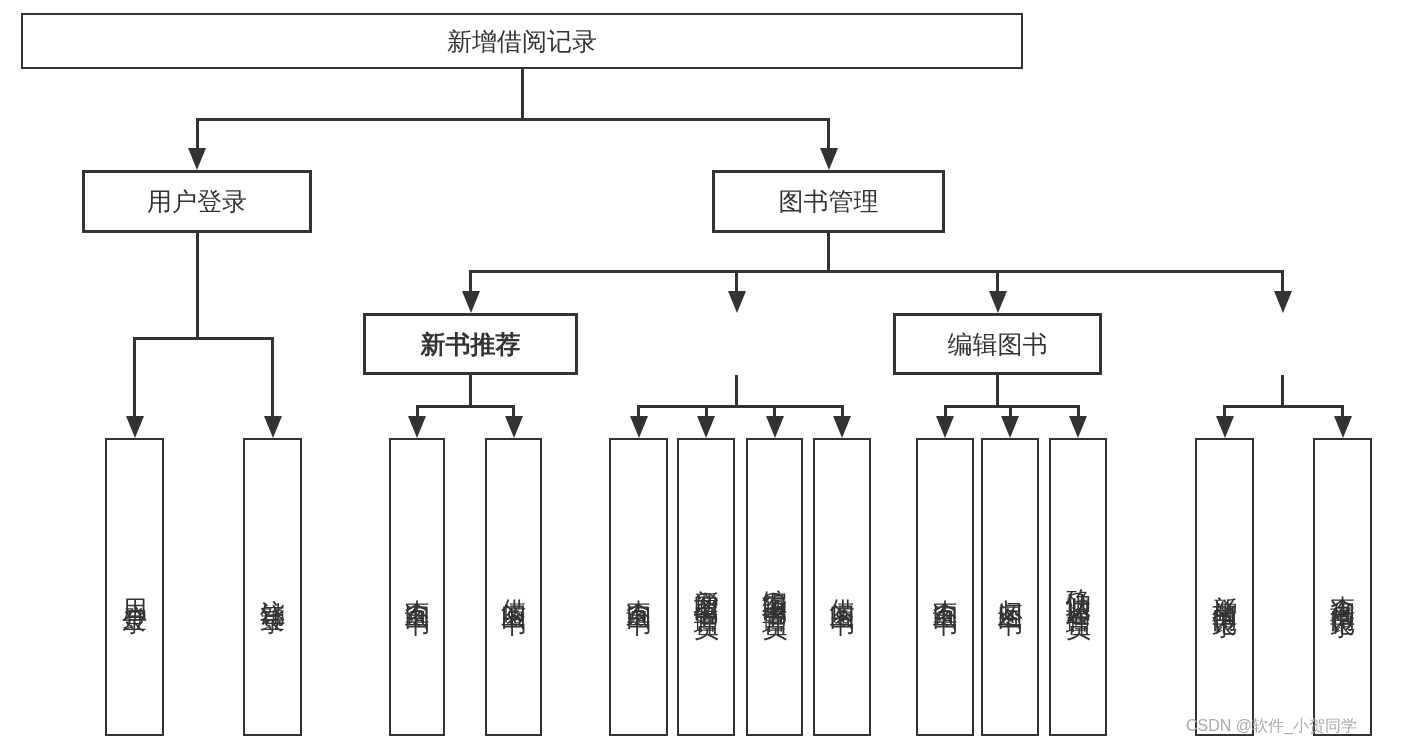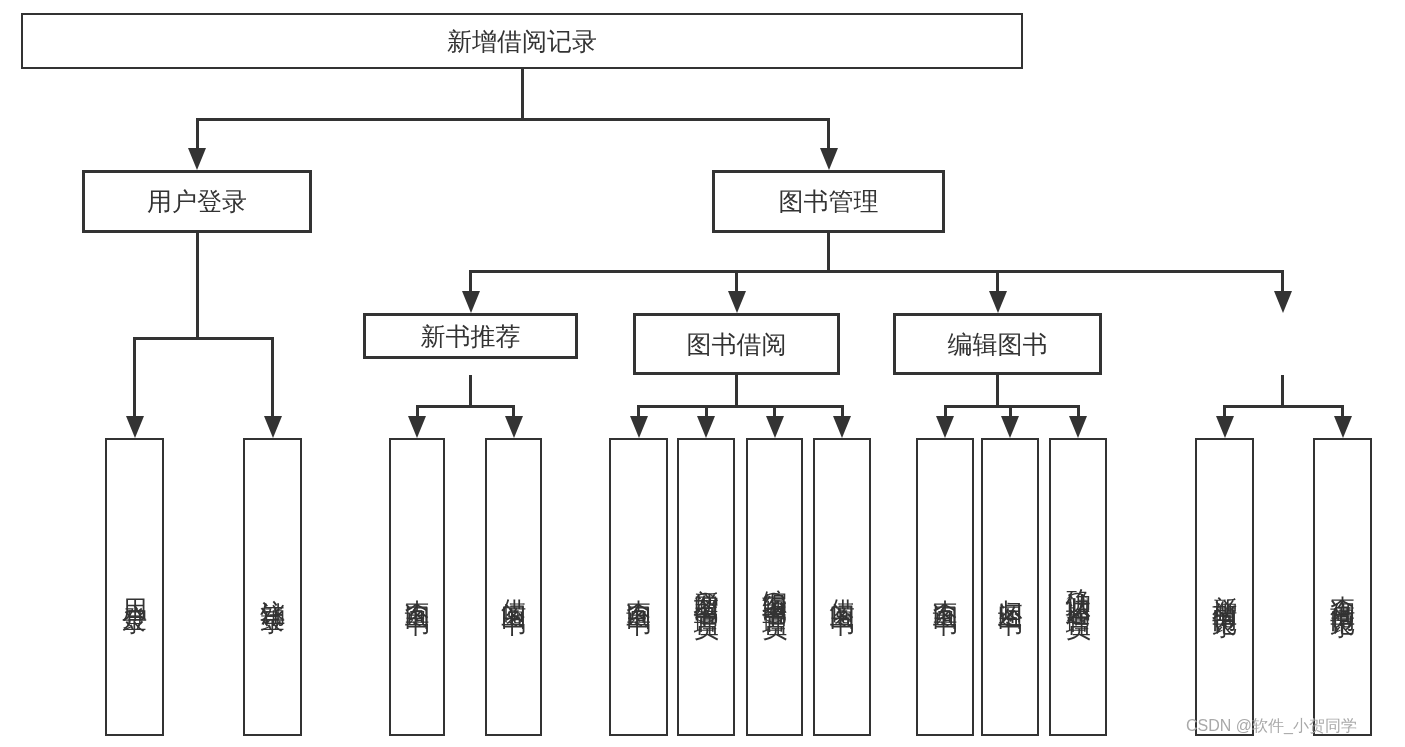--- a/index.html
+++ b/index.html
@@ -62,22 +62,21 @@
   <div class="ln" style="left:469px;top:270px;width:815px;height:3px;"></div>
   <div class="ln" style="left:469px;top:270px;width:3px;height:23px;"></div>
   <div class="ln" style="left:735px;top:270px;width:3px;height:23px;"></div>
   <div class="ln" style="left:996px;top:270px;width:3px;height:23px;"></div>
   <div class="ln" style="left:1281px;top:270px;width:3px;height:23px;"></div>
   <div class="ar" style="left:461.5px;top:291px;"></div>
   <div class="ar" style="left:727.5px;top:291px;"></div>
   <div class="ar" style="left:988.5px;top:291px;"></div>
   <div class="ar" style="left:1273.5px;top:291px;"></div>
 
-  <div class="box b3" style="left:363px;top:313px;width:215px;height:46px;">新书推荐</div>
-  <div class="box b3" style="left:633px;top:313px;width:207px;height:62px;">图书借阅</div>
+  <div class="box b3" style="left:363px;top:313px;width:215px;height:62px;font-weight:bold;">新书推荐</div>
   <div class="box b3" style="left:893px;top:313px;width:209px;height:62px;">编辑图书</div>
 
   <div class="ln" style="left:469px;top:375px;width:3px;height:30px;"></div>
   <div class="ln" style="left:415.5px;top:405px;width:99px;height:3px;"></div>
   <div class="ln" style="left:415.5px;top:405px;width:3px;height:13px;"></div>
   <div class="ln" style="left:512px;top:405px;width:3px;height:13px;"></div>
   <div class="ar" style="left:408px;top:416px;"></div>
   <div class="ar" style="left:504.5px;top:416px;"></div>
 
   <div class="ln" style="left:735px;top:375px;width:3px;height:30px;"></div>

